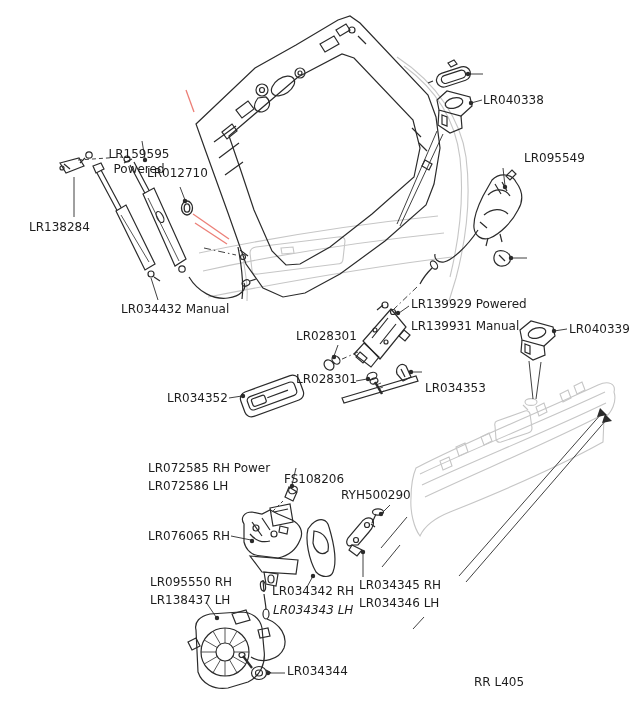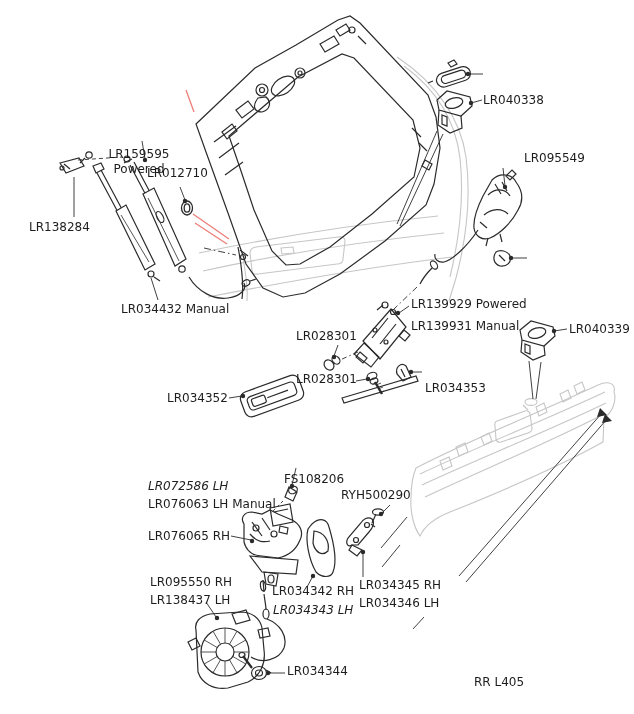--- a/index.html
+++ b/index.html
@@ -295,22 +295,22 @@
   <span class="lbl" style="left:121px;top:302px;">LR034432 Manual</span>
   <span class="lbl" style="left:483px;top:93px;">LR040338</span>
   <span class="lbl" style="left:497px;top:151px;margin-left:27px;">LR095549</span>
   <span class="lbl" style="left:411px;top:297px;">LR139929 Powered</span>
   <span class="lbl" style="left:411px;top:319px;">LR139931 Manual</span>
   <span class="lbl" style="left:296px;top:329px;">LR028301</span>
   <span class="lbl" style="left:296px;top:372px;">LR028301</span>
   <span class="lbl" style="left:425px;top:381px;">LR034353</span>
   <span class="lbl" style="left:569px;top:322px;">LR040339</span>
   <span class="lbl" style="left:167px;top:391px;">LR034352</span>
-  <span class="lbl" style="left:148px;top:479px;font-style:italic;">LR072586 LH</span>
-  <span class="lbl" style="left:148px;top:497px;">LR076063 LH Manual</span>
+  <span class="lbl" style="left:148px;top:461px;">LR072585 RH Power</span>
+  <span class="lbl" style="left:148px;top:479px;">LR072586 LH</span>
   <span class="lbl" style="left:148px;top:529px;">LR076065 RH</span>
   <span class="lbl" style="left:284px;top:472px;">FS108206</span>
   <span class="lbl" style="left:341px;top:488px;">RYH500290</span>
   <span class="lbl" style="left:150px;top:575px;">LR095550 RH</span>
   <span class="lbl" style="left:150px;top:593px;">LR138437 LH</span>
   <span class="lbl" style="left:272px;top:584px;">LR034342 RH</span>
   <span class="lbl" style="left:273px;top:603px;font-style:italic;">LR034343 LH</span>
   <span class="lbl" style="left:359px;top:578px;">LR034345 RH</span>
   <span class="lbl" style="left:359px;top:596px;">LR034346 LH</span>
   <span class="lbl" style="left:287px;top:664px;">LR034344</span>

